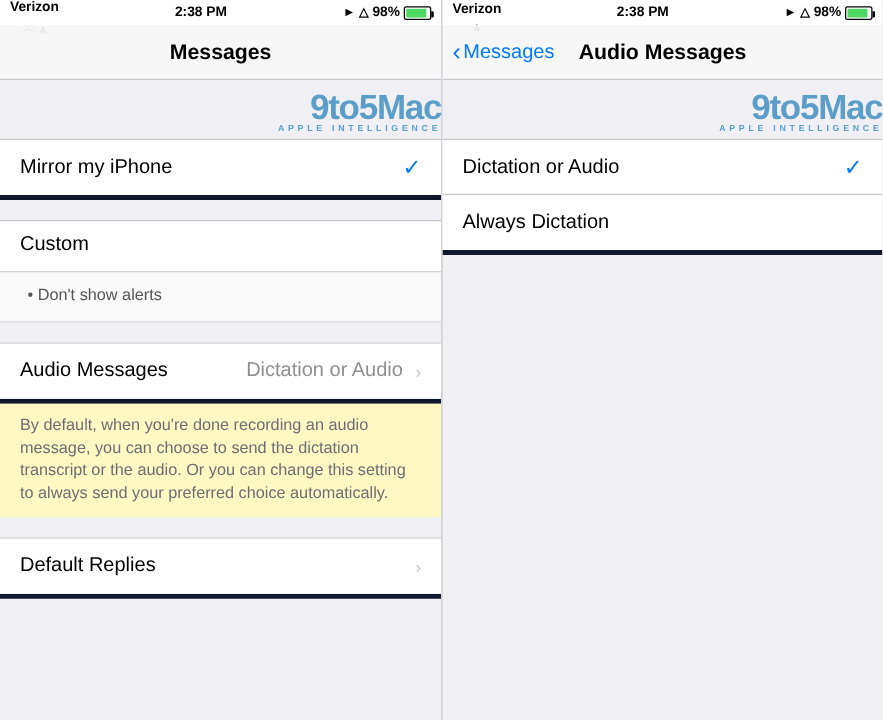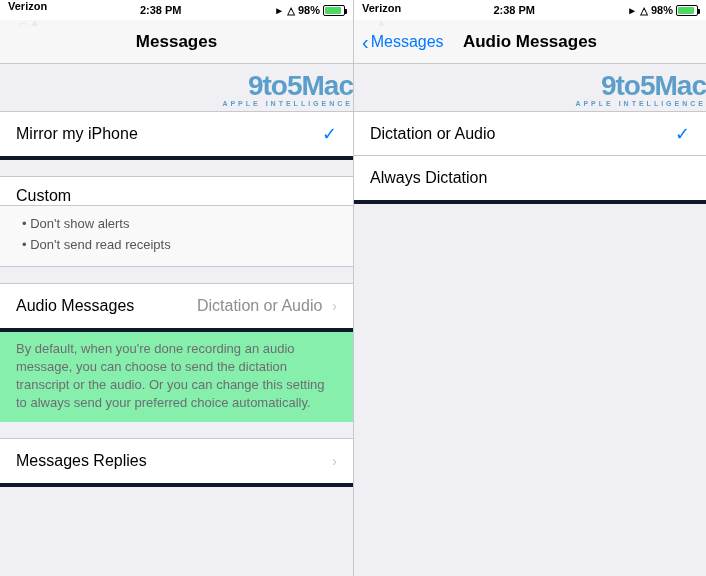--- a/index.html
+++ b/index.html
@@ -162,39 +162,39 @@
       font-size: 14px;
     }
 
     
     .custom-block {
       background: #ffffff;
       border-top: 1px solid #c8c7cc;
       border-bottom: 1px solid #c8c7cc;
     }
     .custom-header {
-      padding: 10px 16px 0;
+      padding: 10px 16px 12px;
       font-size: 16px;
       color: #000;
       border-bottom: 1px solid #c8c7cc;
     }
     .custom-alerts {
       padding: 8px 22px 10px;
       background: #f9f9f9;
     }
     .custom-alert-item {
       font-size: 13px;
       color: #555;
       line-height: 1.6;
     }
 
     
     .description-block {
       padding: 8px 16px 10px;
-      background: #86efac;
+      background: #fef9c3;
     }
     .description-text {
       font-size: 13px;
       color: #6d6d72;
       line-height: 1.4;
     }
 
     
     .audio-messages-row {
       display: flex;
@@ -261,21 +261,20 @@
   </div>
 
   <div class="divider-spacer"></div>
 
   <div class="custom-block">
     <div class="custom-header">
       <span>Custom</span>
     </div>
     <div class="custom-alerts">
       <div class="custom-alert-item">• Don't show alerts</div>
-      <div class="custom-alert-item">• Don't send read receipts</div>
     </div>
   </div>
 
   <div class="divider-spacer"></div>
 
   <div class="settings-group">
     <div class="settings-item audio-messages-row">
       <span class="audio-row-left">Audio Messages</span>
       <div class="audio-row-right">
         <span class="settings-item-value">Dictation or Audio</span>
@@ -285,21 +284,21 @@
   </div>
 
   <div class="description-block">
     <p class="description-text">By default, when you're done recording an audio message, you can choose to send the dictation transcript or the audio. Or you can change this setting to always send your preferred choice automatically.</p>
   </div>
 
   <div class="divider-spacer"></div>
 
   <div class="settings-group">
     <div class="settings-item">
-      <span class="settings-item-label">Messages Replies</span>
+      <span class="settings-item-label">Default Replies</span>
       <span class="chevron">›</span>
     </div>
   </div>
 </div>
 
 <div class="screen">
 
   <div class="status-bar">
     <div class="status-left">
       <div class="signal-dots">

